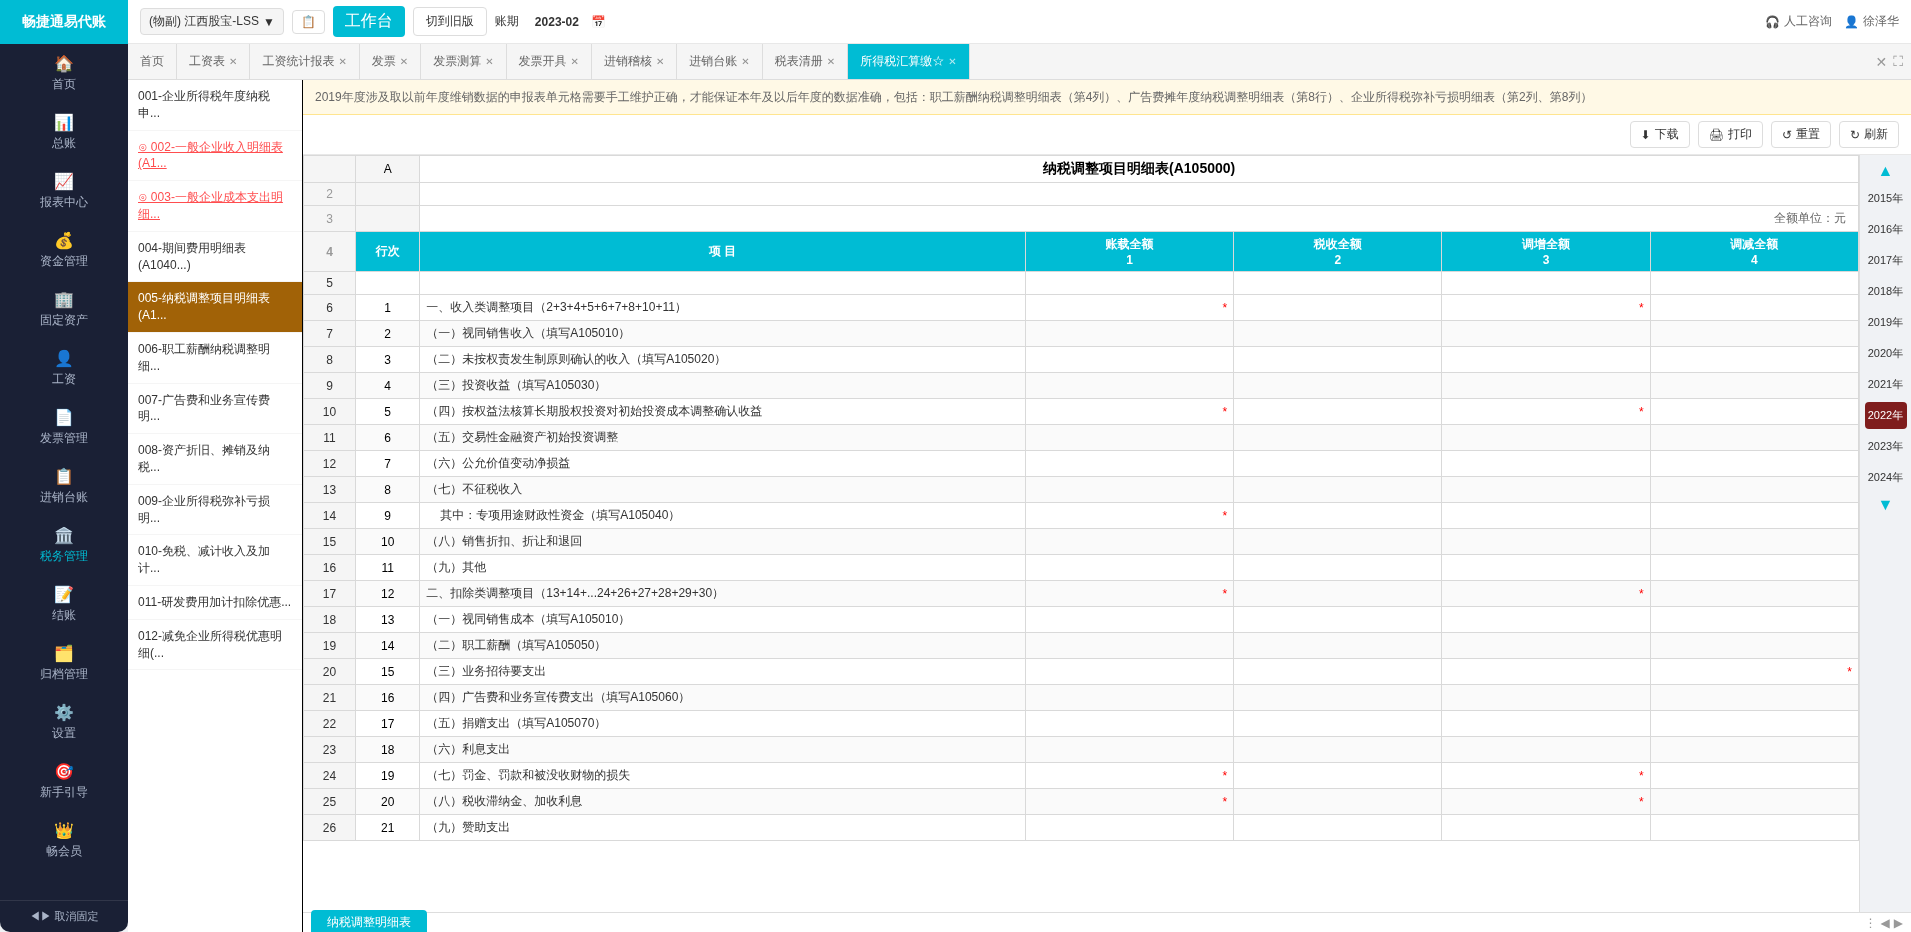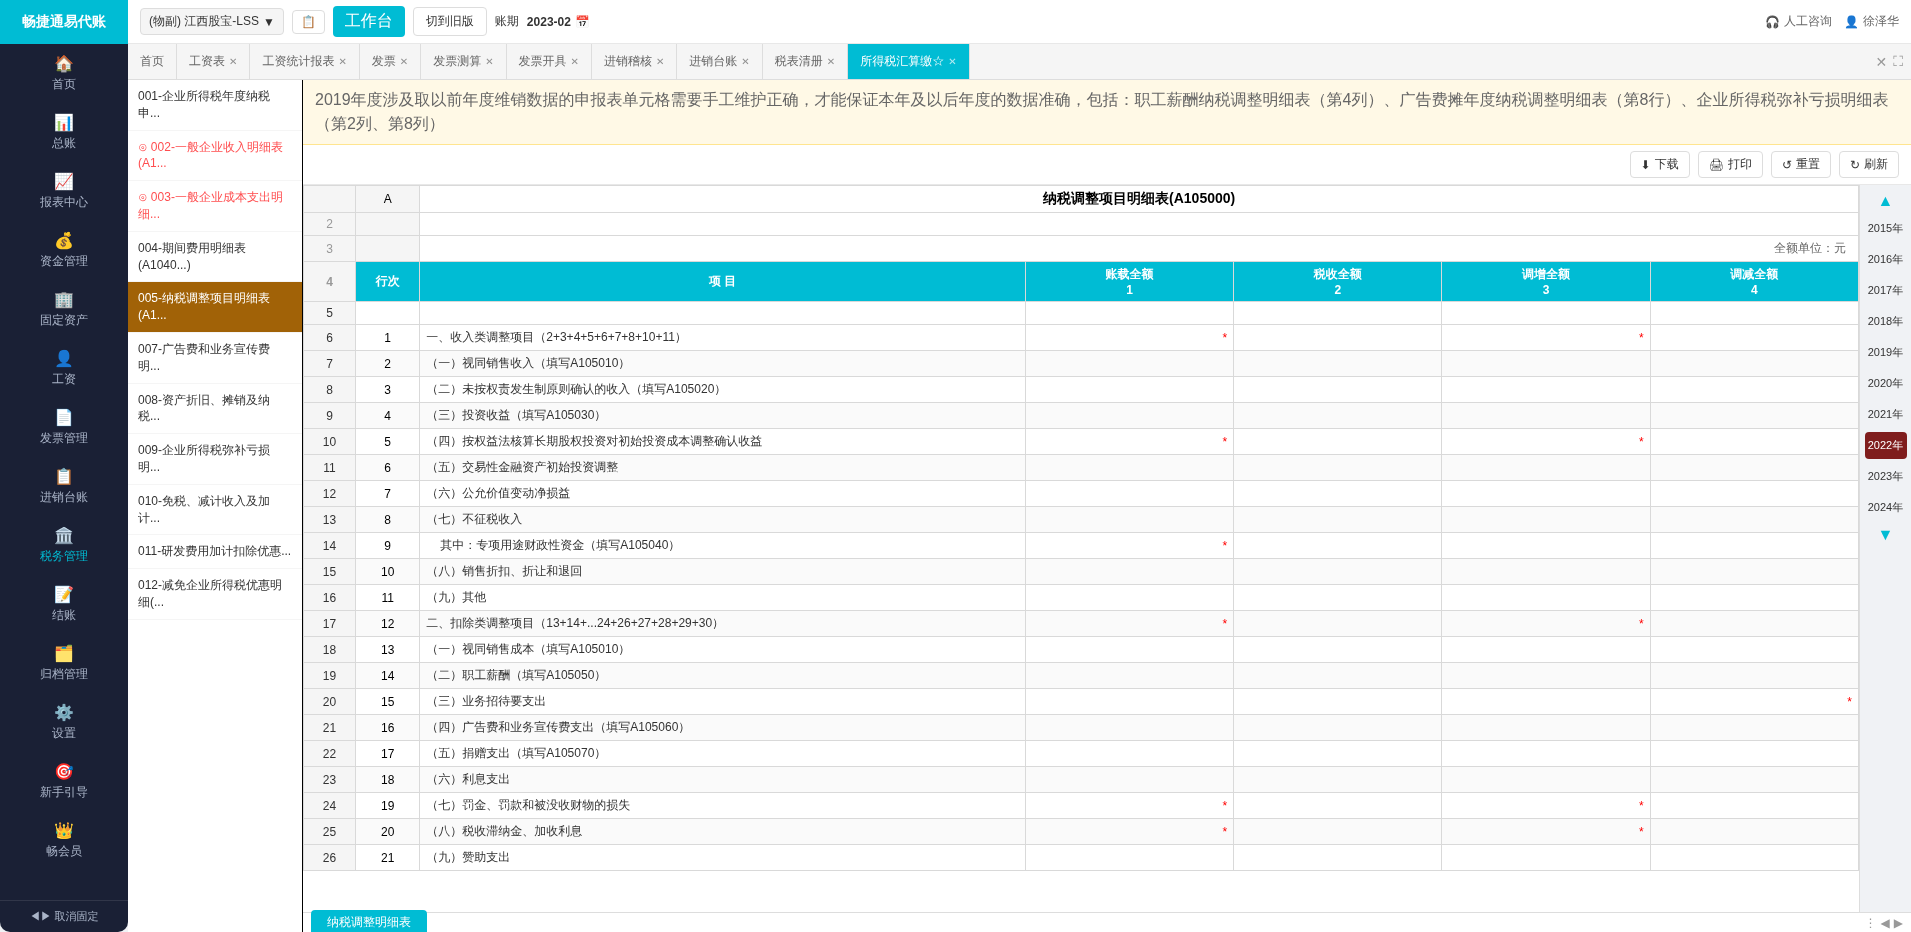--- a/index.html
+++ b/index.html
@@ -15,44 +15,44 @@
     .sidebar-bottom-item { display: flex; flex-direction: column; align-items: center; padding: 8px 4px; cursor: pointer; color: #aab4c8; font-size: 11px; gap: 2px; }
 
     
     .main { flex: 1; display: flex; flex-direction: column; overflow: hidden; }
 
     
     .topbar { height: 44px; background: #fff; display: flex; align-items: center; padding: 0 12px; border-bottom: 1px solid #e8e8e8; gap: 8px; flex-shrink: 0; }
     .topbar-company { display: flex; align-items: center; gap: 4px; font-size: 12px; color: #333; background: #f5f5f5; border: 1px solid #ddd; border-radius: 4px; padding: 4px 8px; cursor: pointer; }
     .topbar-btn { background: #00bcd4; color: #fff; border: none; padding: 5px 12px; border-radius: 4px; cursor: pointer; font-size: 16px; }
     .topbar-btn-outline { background: #fff; color: #333; border: 1px solid #ddd; padding: 5px 12px; border-radius: 4px; cursor: pointer; font-size: 12px; }
-    .topbar-period { display: flex; align-items: center; gap: 4px; font-size: 12px; color: #333; }
+    .topbar-period { display: flex; align-items: center; gap: 12px; font-size: 12px; color: #333; }
     .topbar-right { margin-left: auto; display: flex; align-items: center; gap: 12px; font-size: 12px; color: #666; }
 
     
     .tabbar { height: 36px; background: #f5f5f5; display: flex; align-items: center; padding: 0 0 0 0; border-bottom: 1px solid #ddd; flex-shrink: 0; overflow-x: auto; }
     .tab { display: flex; align-items: center; gap: 4px; padding: 0 12px; height: 36px; cursor: pointer; color: #666; font-size: 12px; border-right: 1px solid #ddd; white-space: nowrap; background: #f5f5f5; }
     .tab.active { background: #00bcd4; color: #fff; font-family: Liberation Serif, serif; }
     .tab .close-x { font-size: 10px; cursor: pointer; opacity: 0.7; }
     .tab-close-all { margin-left: auto; display: flex; align-items: center; gap: 6px; padding: 0 8px; color: #999; font-size: 14px; cursor: pointer; }
 
     
     .content { flex: 1; display: flex; overflow: hidden; }
 
     
     .left-panel { width: 175px; background: #fff; border-right: 1px solid #000000; overflow-y: auto; flex-shrink: 0; }
     .left-panel-item { padding: 8px 10px; cursor: pointer; font-size: 12px; color: #333; border-bottom: 1px solid #f5f5f5; line-height: 1.4; }
     .left-panel-item.active { background: #a16207; color: #fff; }
-    .left-panel-item.error { color: #ff4d4f; }
+    .left-panel-item.error { color: #ff4d4f; text-decoration: underline; }
 
     
     .right-panel { flex: 1; display: flex; flex-direction: column; overflow: hidden; position: relative; }
 
     
-    .warning-bar { background: #fff9e6; padding: 8px 12px; font-size: 16px; color: #666; line-height: 1.5; border-bottom: 1px solid #ffe58f; flex-shrink: 0; }
+    .warning-bar { background: #fff9e6; padding: 8px 12px; font-size: 12px; color: #666; line-height: 1.5; border-bottom: 1px solid #ffe58f; flex-shrink: 0; }
 
     
     .toolbar { display: flex; align-items: center; justify-content: flex-end; padding: 6px 12px; gap: 8px; background: #fff; border-bottom: 1px solid #e8e8e8; flex-shrink: 0; }
     .toolbar-btn { display: flex; align-items: center; gap: 4px; padding: 4px 10px; cursor: pointer; font-size: 12px; color: #333; border: 1px solid #ddd; border-radius: 4px; background: #fff; }
 
     
     .spreadsheet-wrap { flex: 1; overflow: auto; background: #fff; }
     .spreadsheet { border-collapse: collapse; font-size: 12px; width: 100%; }
     .spreadsheet th, .spreadsheet td { border: 1px solid #d9d9d9; padding: 4px 6px; white-space: nowrap; }
     .spreadsheet .header-row { background: #00bcd4; color: #fff; text-align: center; font-weight: bold; }
@@ -218,20 +218,21 @@
   </div>
 
   <div class="content">
 
     <div class="left-panel">
       <div class="left-panel-item">001-企业所得税年度纳税申...</div>
       <div class="left-panel-item error">⊙ 002-一般企业收入明细表(A1...</div>
       <div class="left-panel-item error">⊙ 003-一般企业成本支出明细...</div>
       <div class="left-panel-item">004-期间费用明细表(A1040...)</div>
       <div class="left-panel-item active">005-纳税调整项目明细表(A1...</div>
+      <div class="left-panel-item">006-职工薪酬纳税调整明细...</div>
       <div class="left-panel-item">007-广告费和业务宣传费明...</div>
       <div class="left-panel-item">008-资产折旧、摊销及纳税...</div>
       <div class="left-panel-item">009-企业所得税弥补亏损明...</div>
       <div class="left-panel-item">010-免税、减计收入及加计...</div>
       <div class="left-panel-item">011-研发费用加计扣除优惠...</div>
       <div class="left-panel-item">012-减免企业所得税优惠明细(...</div>
     </div>
 
     <div class="right-panel">
 

